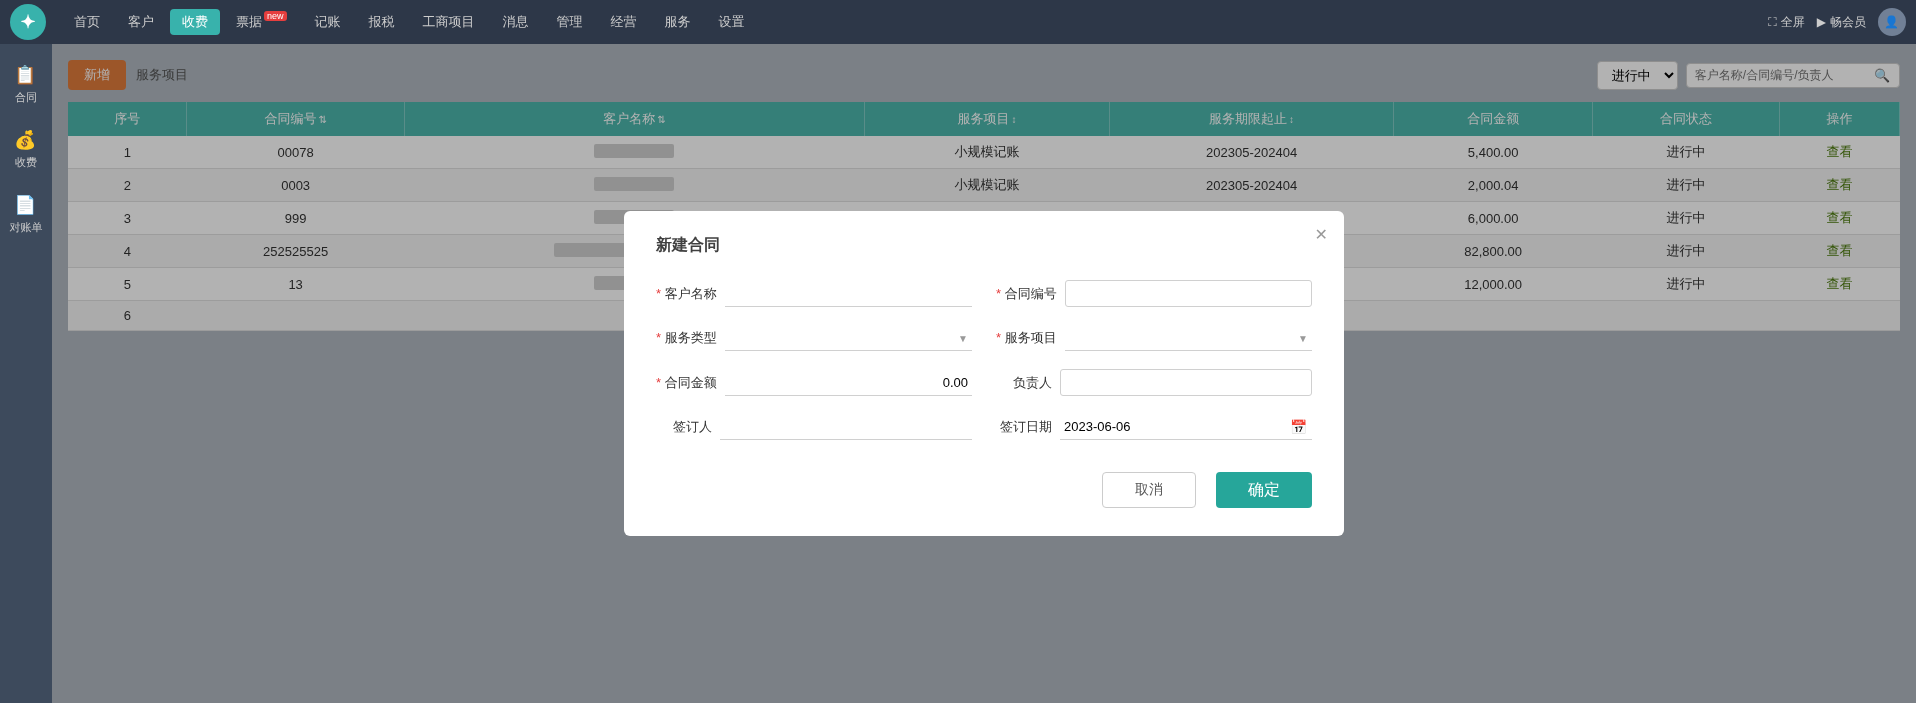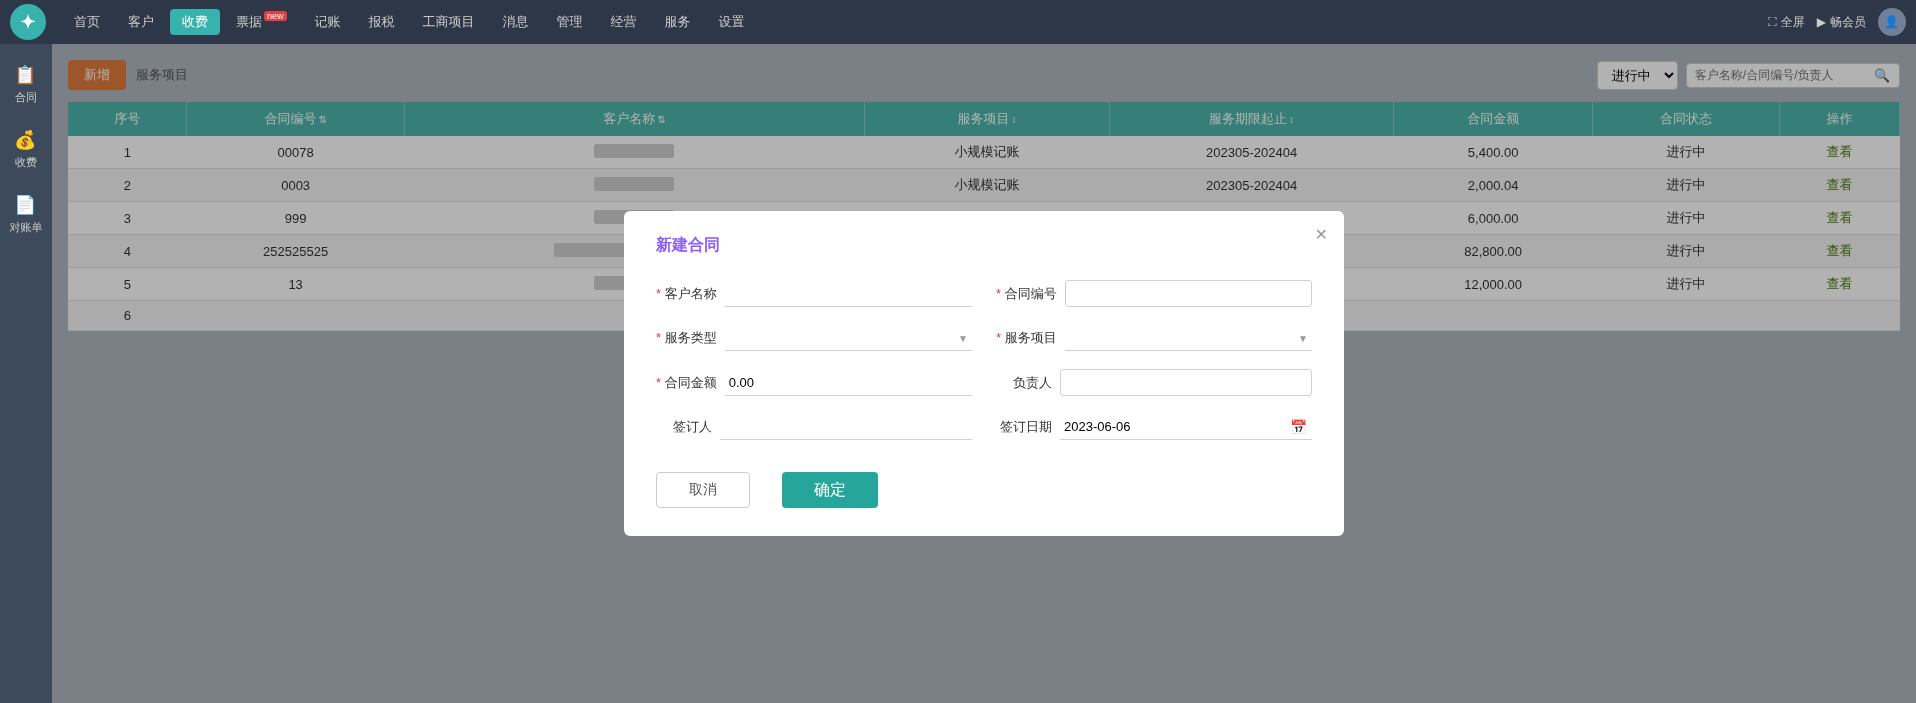--- a/index.html
+++ b/index.html
@@ -153,21 +153,21 @@
     .modal {
       background: white;
       border-radius: 6px;
       width: 720px;
       padding: 24px 32px 28px;
       position: relative;
     }
     .modal-title {
       font-size: 16px;
       font-weight: bold;
-      color: #8b5cf6;
+      color: #404040;
       margin-bottom: 24px;
     }
     .modal-close {
       position: absolute;
       top: 14px; right: 16px;
       font-size: 16px;
       cursor: pointer;
       color: #999;
     }
     .form-grid { display: grid; grid-template-columns: 1fr 1fr; gap: 18px 24px; }
@@ -175,20 +175,21 @@
     .form-label { font-size: 13px; color: #333; white-space: nowrap; min-width: 56px; text-align: right; }
     .form-label.required::before { content: "* "; color: #e53e3e; }
     .form-input {
       flex: 1;
       border: none;
       border-bottom: 1px solid #d0d0d0;
       padding: 5px 4px;
       font-size: 13px;
       outline: none;
       background: transparent;
+      text-align: right;
     }
     .form-input-box {
       flex: 1;
       border: 1px solid #d0d0d0;
       border-radius: 3px;
       padding: 5px 8px;
       font-size: 13px;
       outline: none;
     }
     .form-select-wrap { flex: 1; position: relative; }
@@ -203,21 +204,21 @@
       appearance: none;
       cursor: pointer;
     }
     .form-select-wrap .arrow {
       position: absolute; right: 4px; top: 50%; transform: translateY(-50%);
       color: #999; font-size: 10px; pointer-events: none;
     }
     .form-date-wrap { flex: 1; display: flex; align-items: center; border-bottom: 1px solid #d0d0d0; }
     .form-date-wrap input { flex: 1; border: none; outline: none; font-size: 13px; padding: 5px 4px; background: transparent; }
     .form-date-wrap .cal-icon { color: #999; font-size: 14px; cursor: pointer; padding-right: 4px; }
-    .modal-actions { display: flex; justify-content: flex-start; gap: 32px; margin-top: 32px; }
+    .modal-actions { display: flex; justify-content: flex-end; gap: 20px; margin-top: 32px; }
     .btn-cancel {
       padding: 8px 32px;
       border: 1px solid #ccc;
       border-radius: 4px;
       background: white;
       cursor: pointer;
       font-size: 14px;
       color: #555;
     }
     .btn-confirm {

